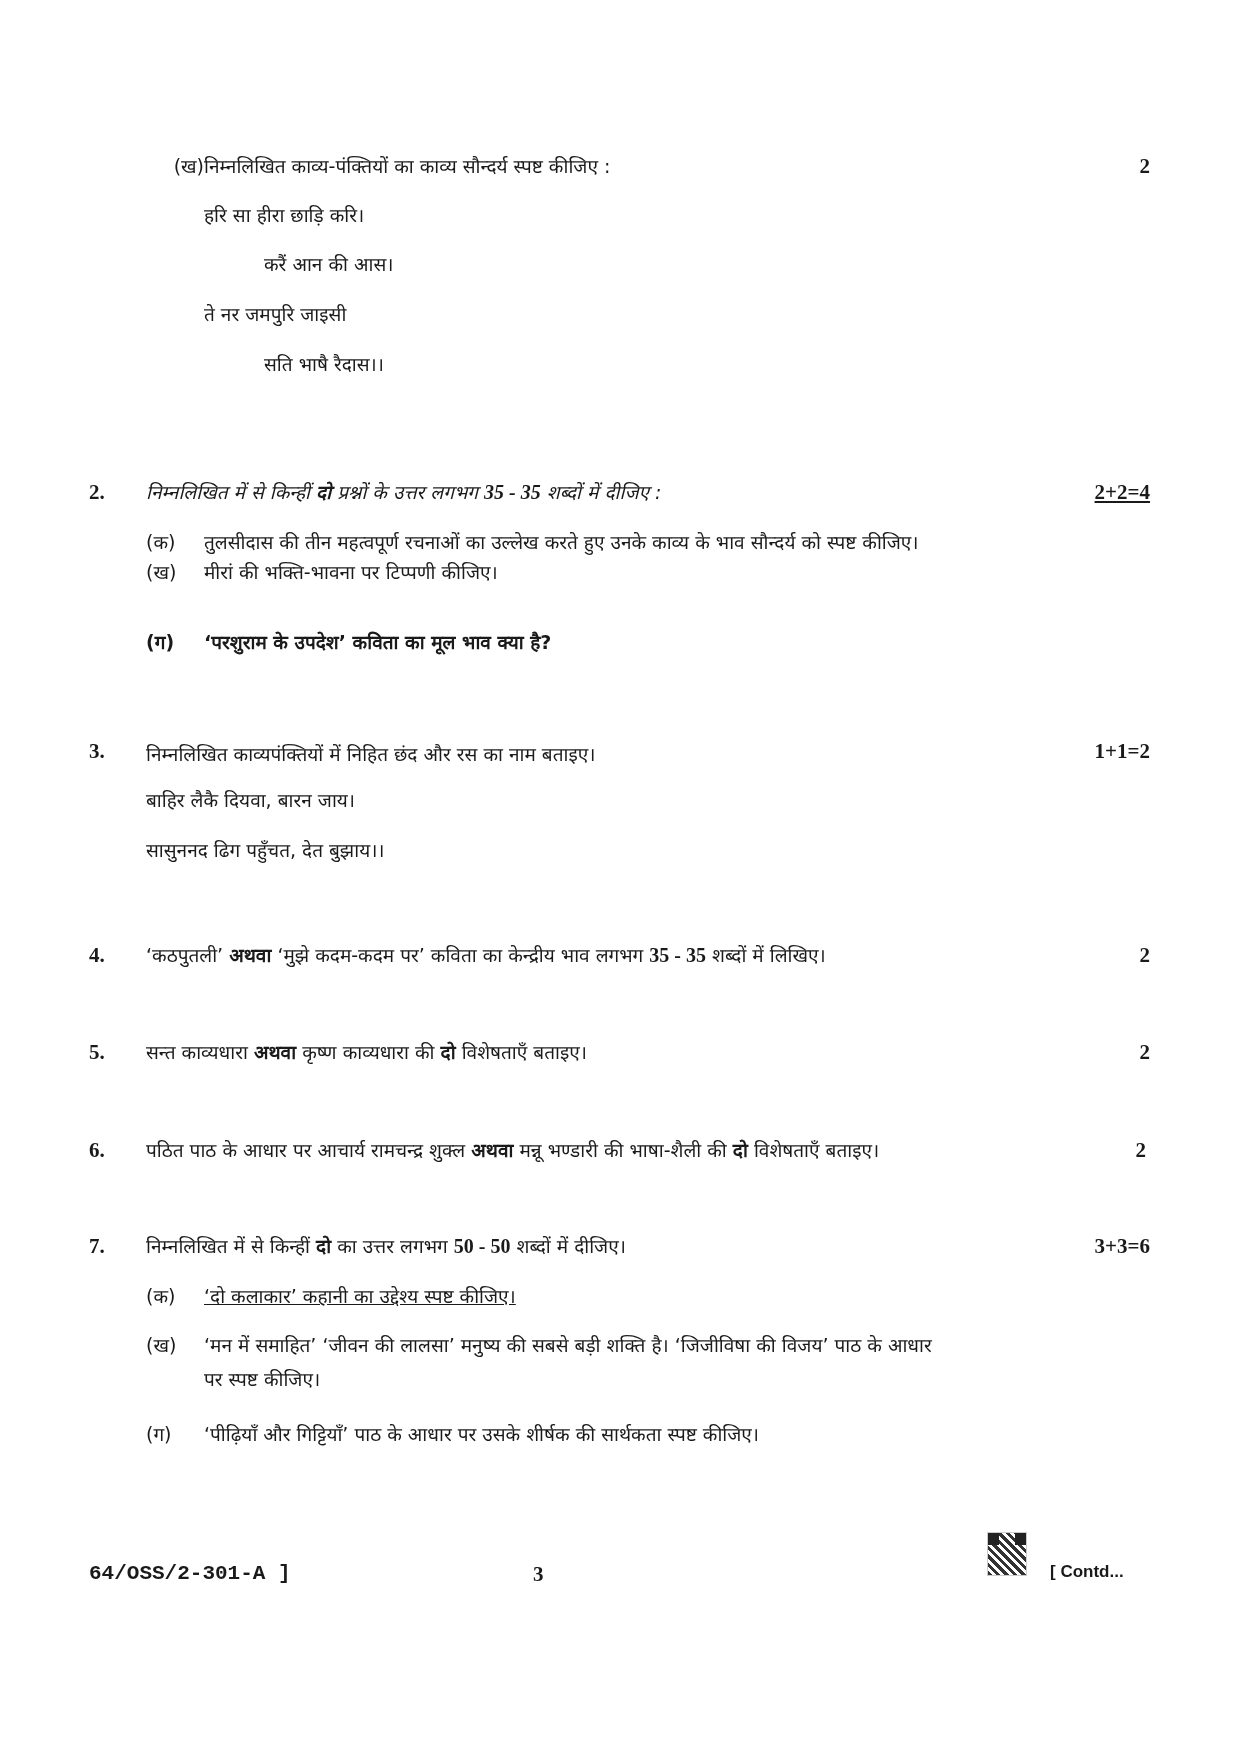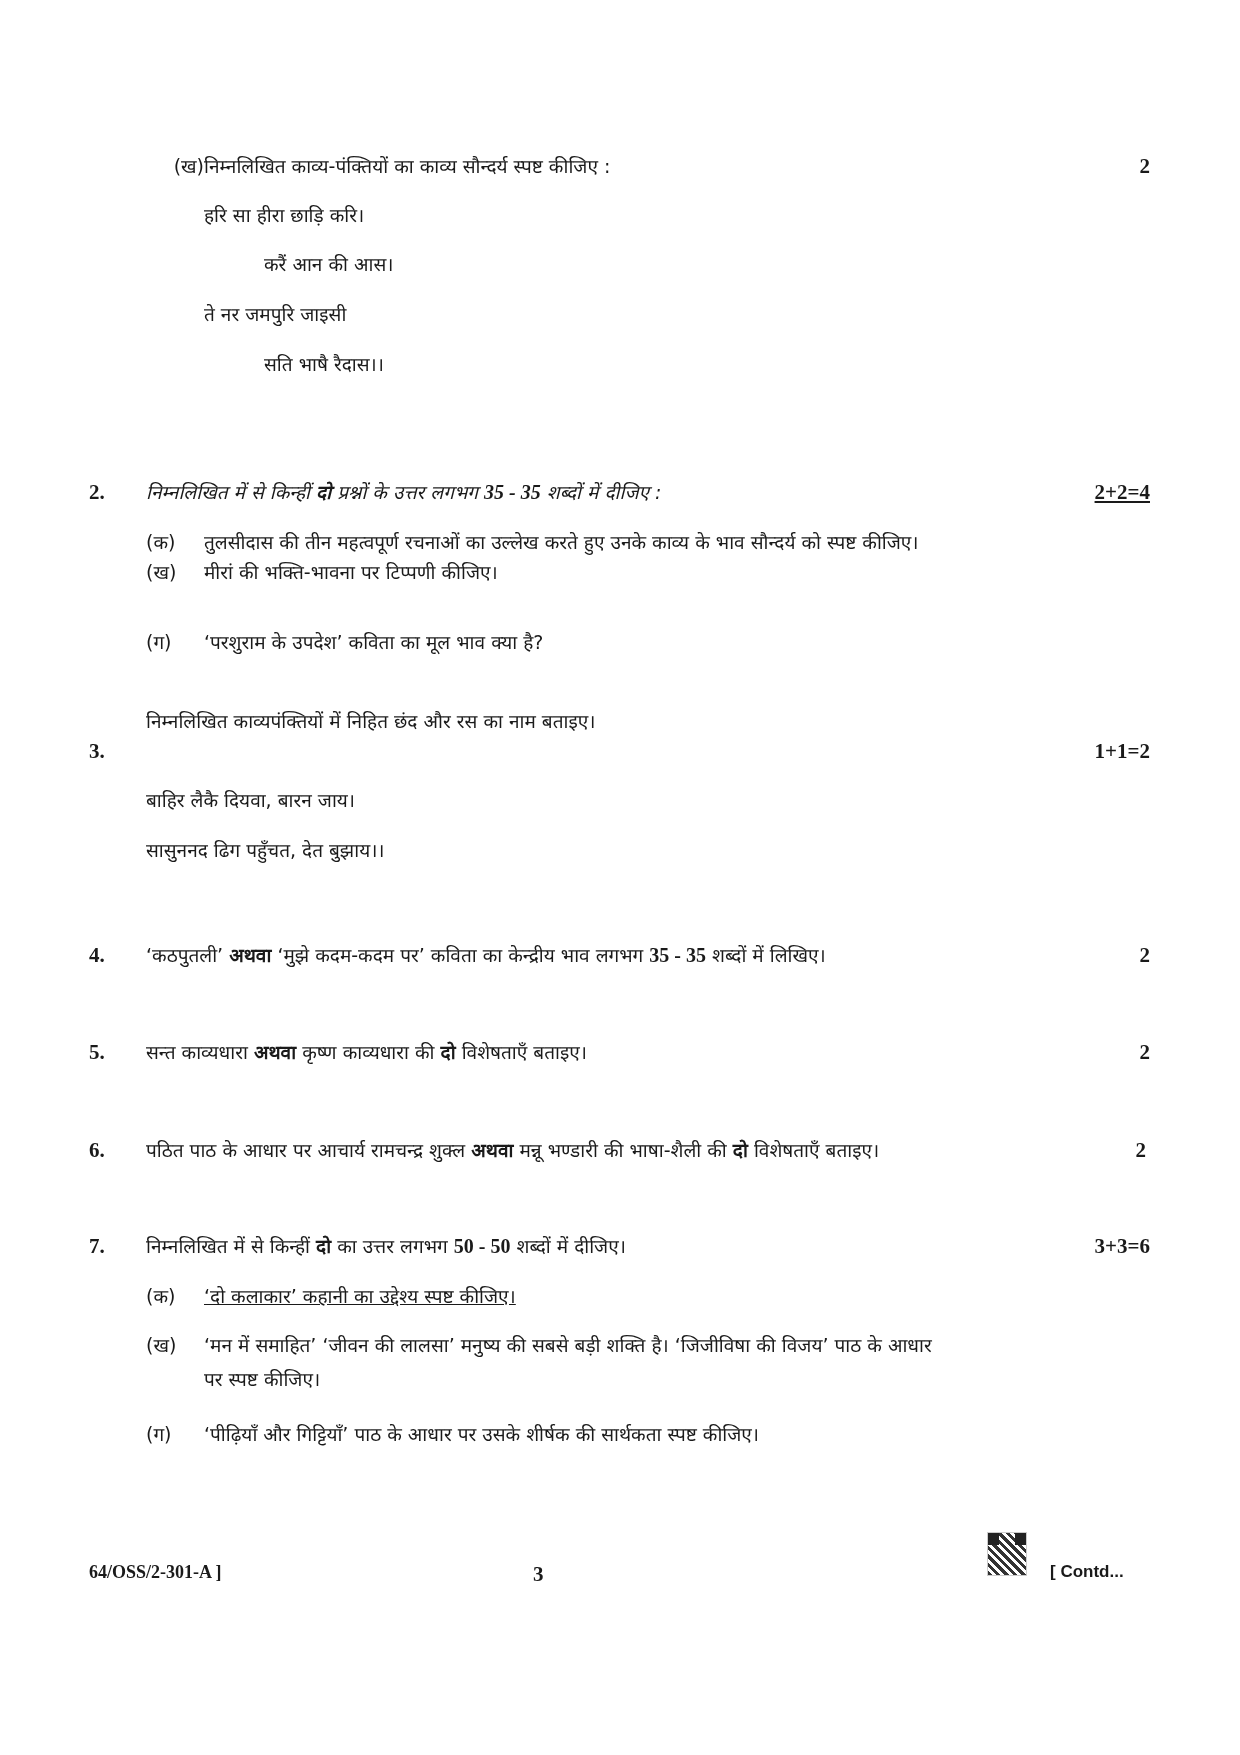--- a/index.html
+++ b/index.html
@@ -4,21 +4,21 @@
 <style>
   html, body { margin: 0; padding: 0; background: #ffffff; }
   body { width: 1240px; height: 1755px; position: relative; overflow: hidden;
          font-family: "DejaVu Sans", "Liberation Sans", sans-serif; color: #1a1a1a; }
   .line { position: absolute; font-size: 19px; line-height: 28px; white-space: nowrap; }
   .num { position: absolute; font-family: "Liberation Serif", serif; font-weight: bold; font-size: 21px; line-height: 28px; }
   .marks { position: absolute; font-family: "Liberation Serif", serif; font-weight: bold; font-size: 21px; line-height: 28px; text-align: right; }
   .sub-label { display: inline-block; width: 58px; }
   b { font-weight: bold; }
   .lat { font-family: "Liberation Serif", serif; font-weight: bold; font-size: 20px; }
-  .footer-code { position: absolute; left: 89px; top: 1562px; font-family: Liberation Serif, serif; font-weight: bold; font-size: 18px; }
+  .footer-code { position: absolute; left: 89px; top: 1562px; font-family: Liberation Mono, monospace; font-weight: bold; font-size: 21px; }
   .footer-page { position: absolute; left: 533px; top: 1562px; font-family: "Liberation Serif", serif; font-weight: bold; font-size: 21px; }
   .footer-contd { position: absolute; left: 1050px; top: 1562px; font-family: Liberation Sans, sans-serif; font-weight: bold; font-size: 17px; }
   .qr { position: absolute; left: 987px; top: 1532px; width: 38px; height: 42px;
         background:
           linear-gradient(90deg, #222 0 30%, transparent 30% 70%, #222 70% 100%) top/100% 12px no-repeat,
           repeating-linear-gradient(45deg, #333 0 3px, #fff 3px 6px),
           #fff;
         border: 1px solid #ccc; }
 </style>
 </head>
@@ -41,26 +41,26 @@
   <span class="lat">35 - 35</span>
   <span>शब्दों में दीजिए :</span>
 </div>
 <div class="marks" style="left:1000px; width:150px; top:478px;text-decoration:underline;">2+2=4</div>
 <div class="line" style="left:146px; top:528px;">
   <span class="sub-label">(क)</span><span>तुलसीदास की तीन महत्वपूर्ण रचनाओं का उल्लेख करते हुए उनके काव्य के भाव सौन्दर्य को स्पष्ट कीजिए।</span>
 </div>
 <div class="line" style="left:146px; top:558px;">
   <span class="sub-label">(ख)</span><span>मीरां की भक्ति-भावना पर टिप्पणी कीजिए।</span>
 </div>
-<div class="line" style="left:146px; top:628px;">
+<div class="line" style="left:146px; top:628px;font-weight:bold;">
   <span class="sub-label">(ग)</span><span>‘परशुराम के उपदेश’ कविता का मूल भाव क्या है?</span>
 </div>
 
 <div class="num" style="left:89px; top:737px;">3.</div>
-<div class="line" style="left:146px; top:707px;">निम्नलिखित काव्यपंक्तियों में निहित छंद और रस का नाम बताइए।</div>
+<div class="line" style="left:146px; top:740px;">निम्नलिखित काव्यपंक्तियों में निहित छंद और रस का नाम बताइए।</div>
 <div class="marks" style="left:1000px; width:150px; top:737px;">1+1=2</div>
 <div class="line" style="left:146px; top:786px;">बाहिर लैकै दियवा, बारन जाय।</div>
 <div class="line" style="left:146px; top:836px;">सासुननद ढिग पहुँचत, देत बुझाय।।</div>
 
 <div class="num" style="left:89px; top:941px;">4.</div>
 <div class="line" style="left:146px; top:941px;">
   <span>‘कठपुतली’</span>
   <b>अथवा</b>
   <span>‘मुझे कदम-कदम पर’ कविता का केन्द्रीय भाव लगभग</span>
   <span class="lat">35 - 35</span>

